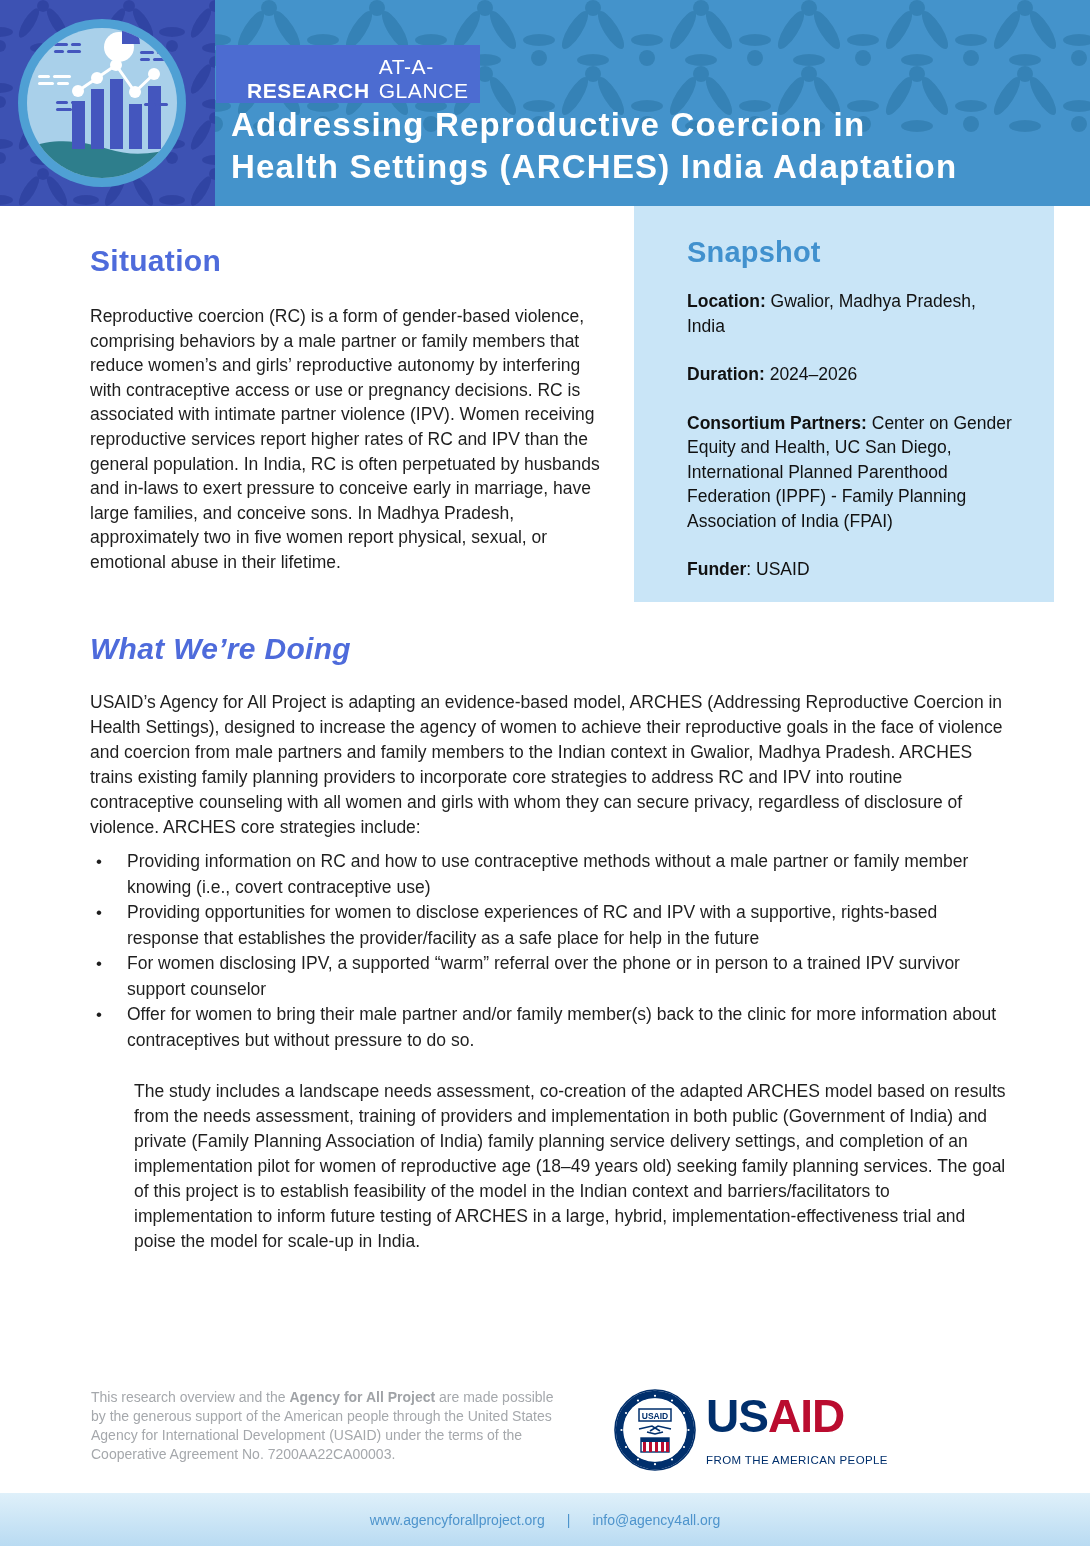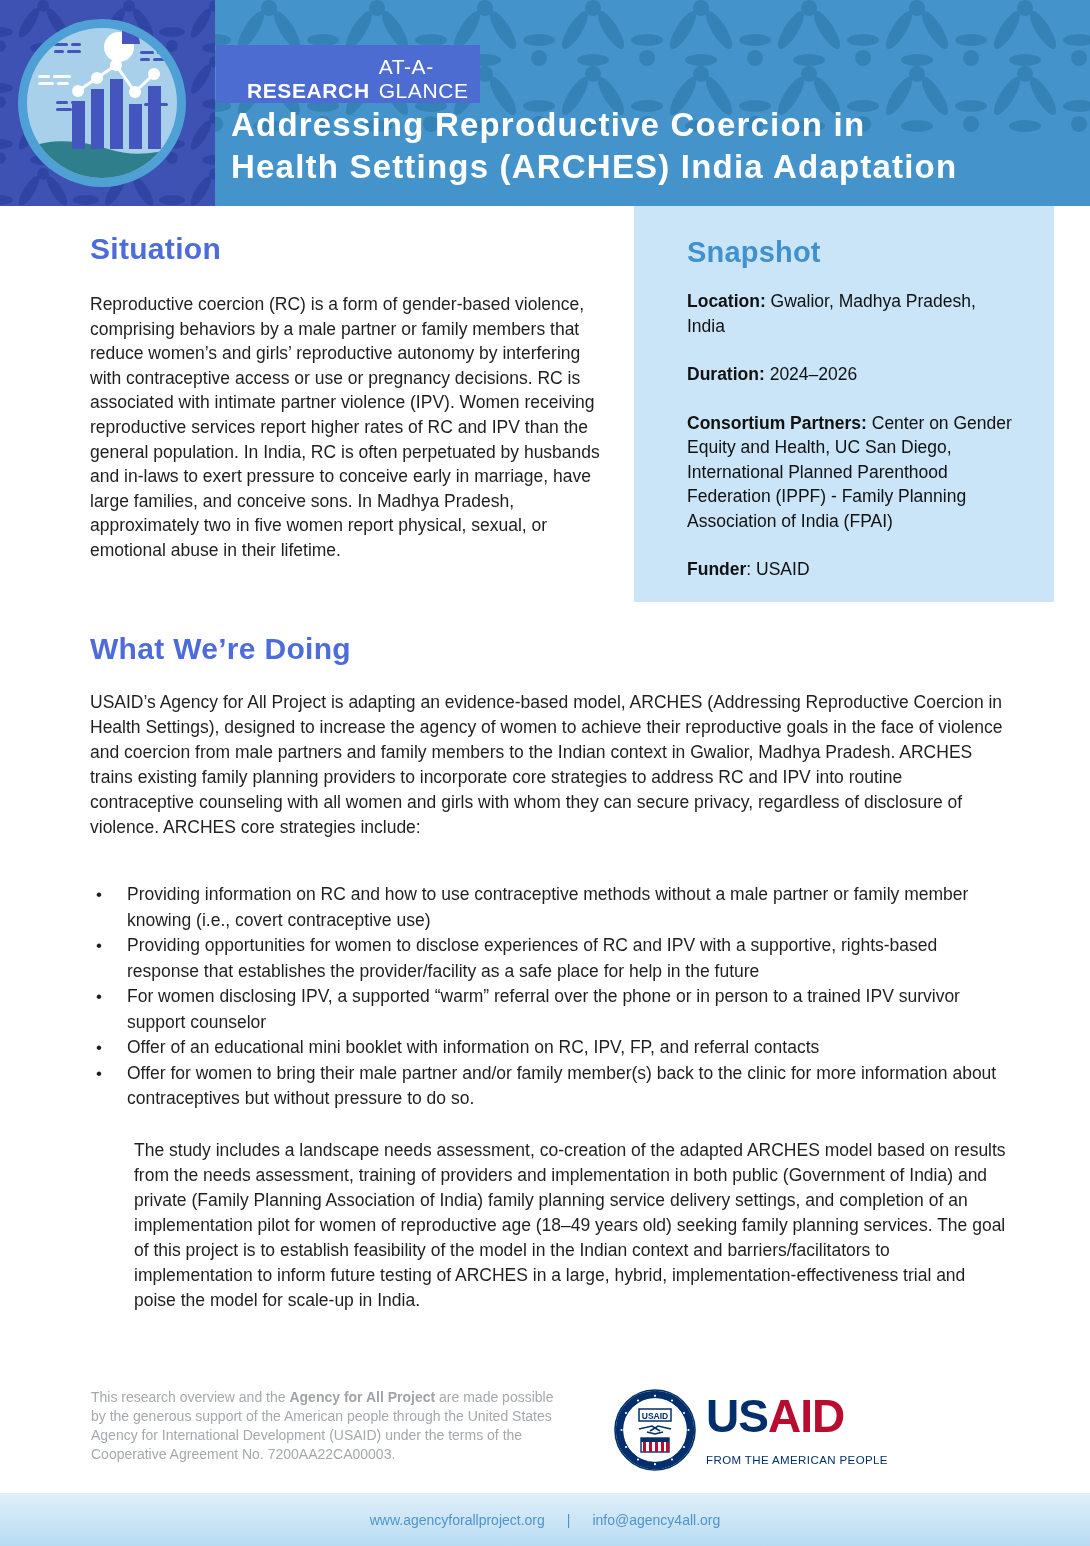--- a/index.html
+++ b/index.html
@@ -41,31 +41,31 @@
     background:#c9e5f7; padding:30px 40px 0 53px;
   }
   .snapshot h2 {
     color:#4191ce; font-size:29px; font-weight:bold; letter-spacing:0.2px;
     margin-bottom:20px;
   }
   .snapshot .snap-item { font-size:17.5px; line-height:24.5px; margin-bottom:24px; color:#111; }
   .snapshot .snap-item b { font-weight:bold; }
 
   
-  .situation { position:absolute; left:90px; top:232px; width:524px; }
+  .situation { position:absolute; left:90px; top:244px; width:524px; }
   h2.sec {
     color:#4e6bdb; font-size:30px; font-weight:bold; letter-spacing:0.3px;
   }
   .situation h2.sec { margin-bottom:26px; }
   .body-text { font-size:17.5px; line-height:24.6px; color:#1e1e1e;margin-top:24px; }
 
   .doing { position:absolute; left:90px; top:632px; width:918px; }
-  .doing h2.sec { margin-bottom:24px; }
+  .doing h2.sec { margin-bottom:24px;font-style:italic; }
   .doing .intro { font-size:17.5px; line-height:25px; }
-  .doing ul { list-style:none; margin-top:42px; }
+  .doing ul { list-style:none; margin-top:9px; }
   .doing li {
     position:relative; padding-left:37px; font-size:17.5px; line-height:25.5px;
   }
   .doing li::before {
     content:"•"; position:absolute; left:6px; top:0; font-size:17px; color:#1e1e1e;
   }
   .doing .outro { margin-top:26px; font-size:17.5px; line-height:25px;margin-left:44px; }
 
   
   .disclaimer {
@@ -232,21 +232,20 @@
     <p class="body-text">Reproductive coercion (RC) is a form of gender-based violence, comprising behaviors by a male partner or family members that reduce women’s and girls’ reproductive autonomy by interfering with contraceptive access or use or pregnancy decisions. RC is associated with intimate partner violence (IPV). Women receiving reproductive services report higher rates of RC and IPV than the general population. In India, RC is often perpetuated by husbands and in-laws to exert pressure to conceive early in marriage, have large families, and conceive sons. In Madhya Pradesh, approximately two in five women report physical, sexual, or emotional abuse in their lifetime.</p>
   </div>
 
   <div class="doing">
     <h2 class="sec">What We’re Doing</h2>
     <p class="intro">USAID’s Agency for All Project is adapting an evidence-based model, ARCHES (Addressing Reproductive Coercion in Health Settings), designed to increase the agency of women to achieve their reproductive goals in the face of violence and coercion from male partners and family members to the Indian context in Gwalior, Madhya Pradesh. ARCHES trains existing family planning providers to incorporate core strategies to address RC and IPV into routine contraceptive counseling with all women and girls with whom they can secure privacy, regardless of disclosure of violence. ARCHES core strategies include:</p>
     <ul>
       <li>Providing information on RC and how to use contraceptive methods without a male partner or family member knowing (i.e., covert contraceptive use)</li>
       <li>Providing opportunities for women to disclose experiences of RC and IPV with a supportive, rights-based response that establishes the provider/facility as a safe place for help in the future</li>
       <li>For women disclosing IPV, a supported “warm” referral over the phone or in person to a trained IPV survivor support counselor</li>
-      <li>Offer of an educational mini booklet with information on RC, IPV, FP, and referral contacts</li>
       <li>Offer for women to bring their male partner and/or family member(s) back to the clinic for more information about contraceptives but without pressure to do so.</li>
     </ul>
     <p class="outro">The study includes a landscape needs assessment, co-creation of the adapted ARCHES model based on results from the needs assessment, training of providers and implementation in both public (Government of India) and private (Family Planning Association of India) family planning service delivery settings, and completion of an implementation pilot for women of reproductive age (18–49 years old) seeking family planning services. The goal of this project is to establish feasibility of the model in the Indian context and barriers/facilitators to implementation to inform future testing of ARCHES in a large, hybrid, implementation-effectiveness trial and poise the model for scale-up in India.</p>
   </div>
 
   <p class="disclaimer"><span>This research overview and the </span><b>Agency for All Project</b><span> are made possible by the generous support of the American people through the United States Agency for International Development (USAID) under the terms of the Cooperative Agreement No. 7200AA22CA00003.</span></p>
 
   <div class="usaid-logo">
     <svg width="82" height="82" viewBox="0 0 82 82">
       <circle cx="41" cy="41" r="40" fill="#ffffff" stroke="#002f6c" stroke-width="1.6"></circle>

